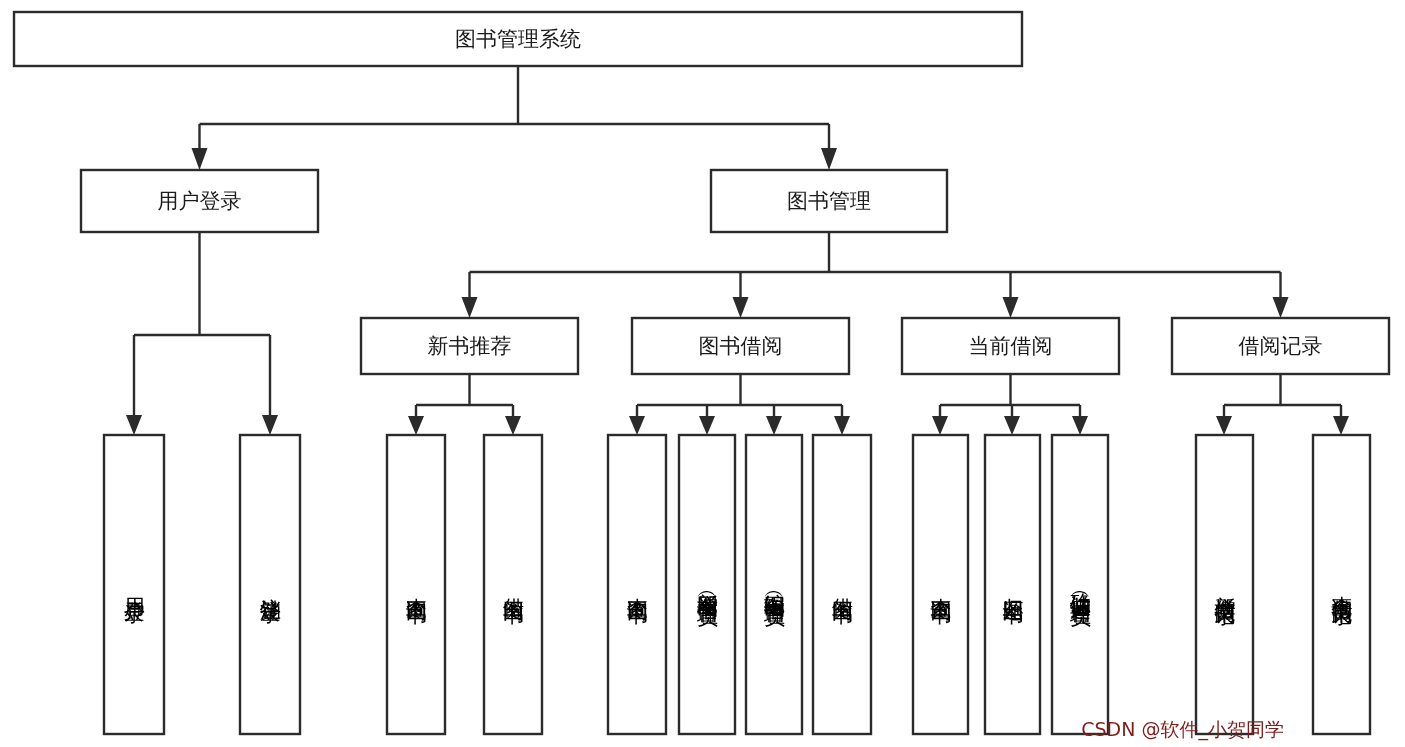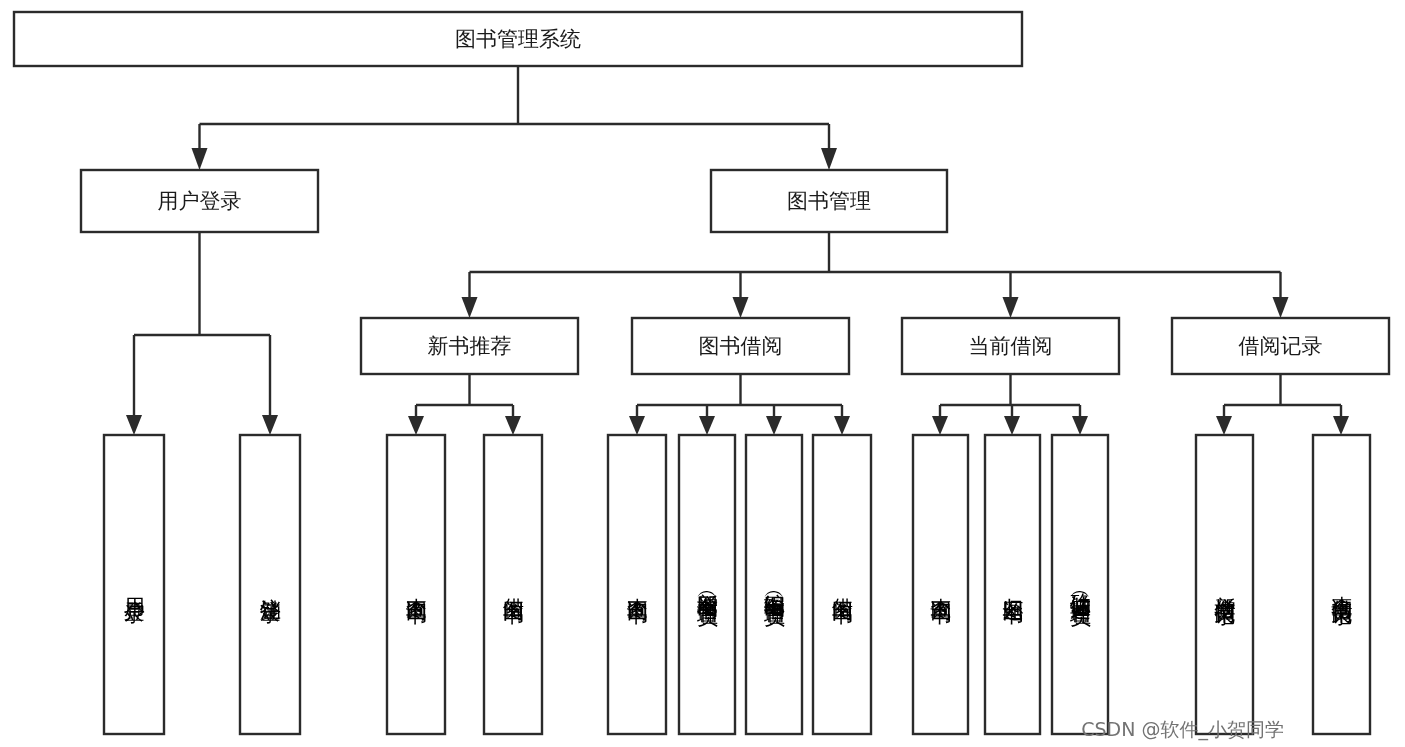--- a/index.html
+++ b/index.html
@@ -67,21 +67,21 @@
     align-items: center;
     justify-content: center;
     pointer-events: none;
   }
   .watermark {
     position: absolute;
     right: 8px;
     bottom: 4px;
     font-family: "DejaVu Sans", "Liberation Sans", sans-serif;
     font-size: 19px;
-    color: #737373;
+    color: #7f1d1d;
     white-space: nowrap;
     user-select: none;
   }
 </style>
 </head>
 <body>
 
 <div id="diagram-root">
 
   <svg class="diagram" width="1405" height="747" viewBox="0 0 1405 747">

